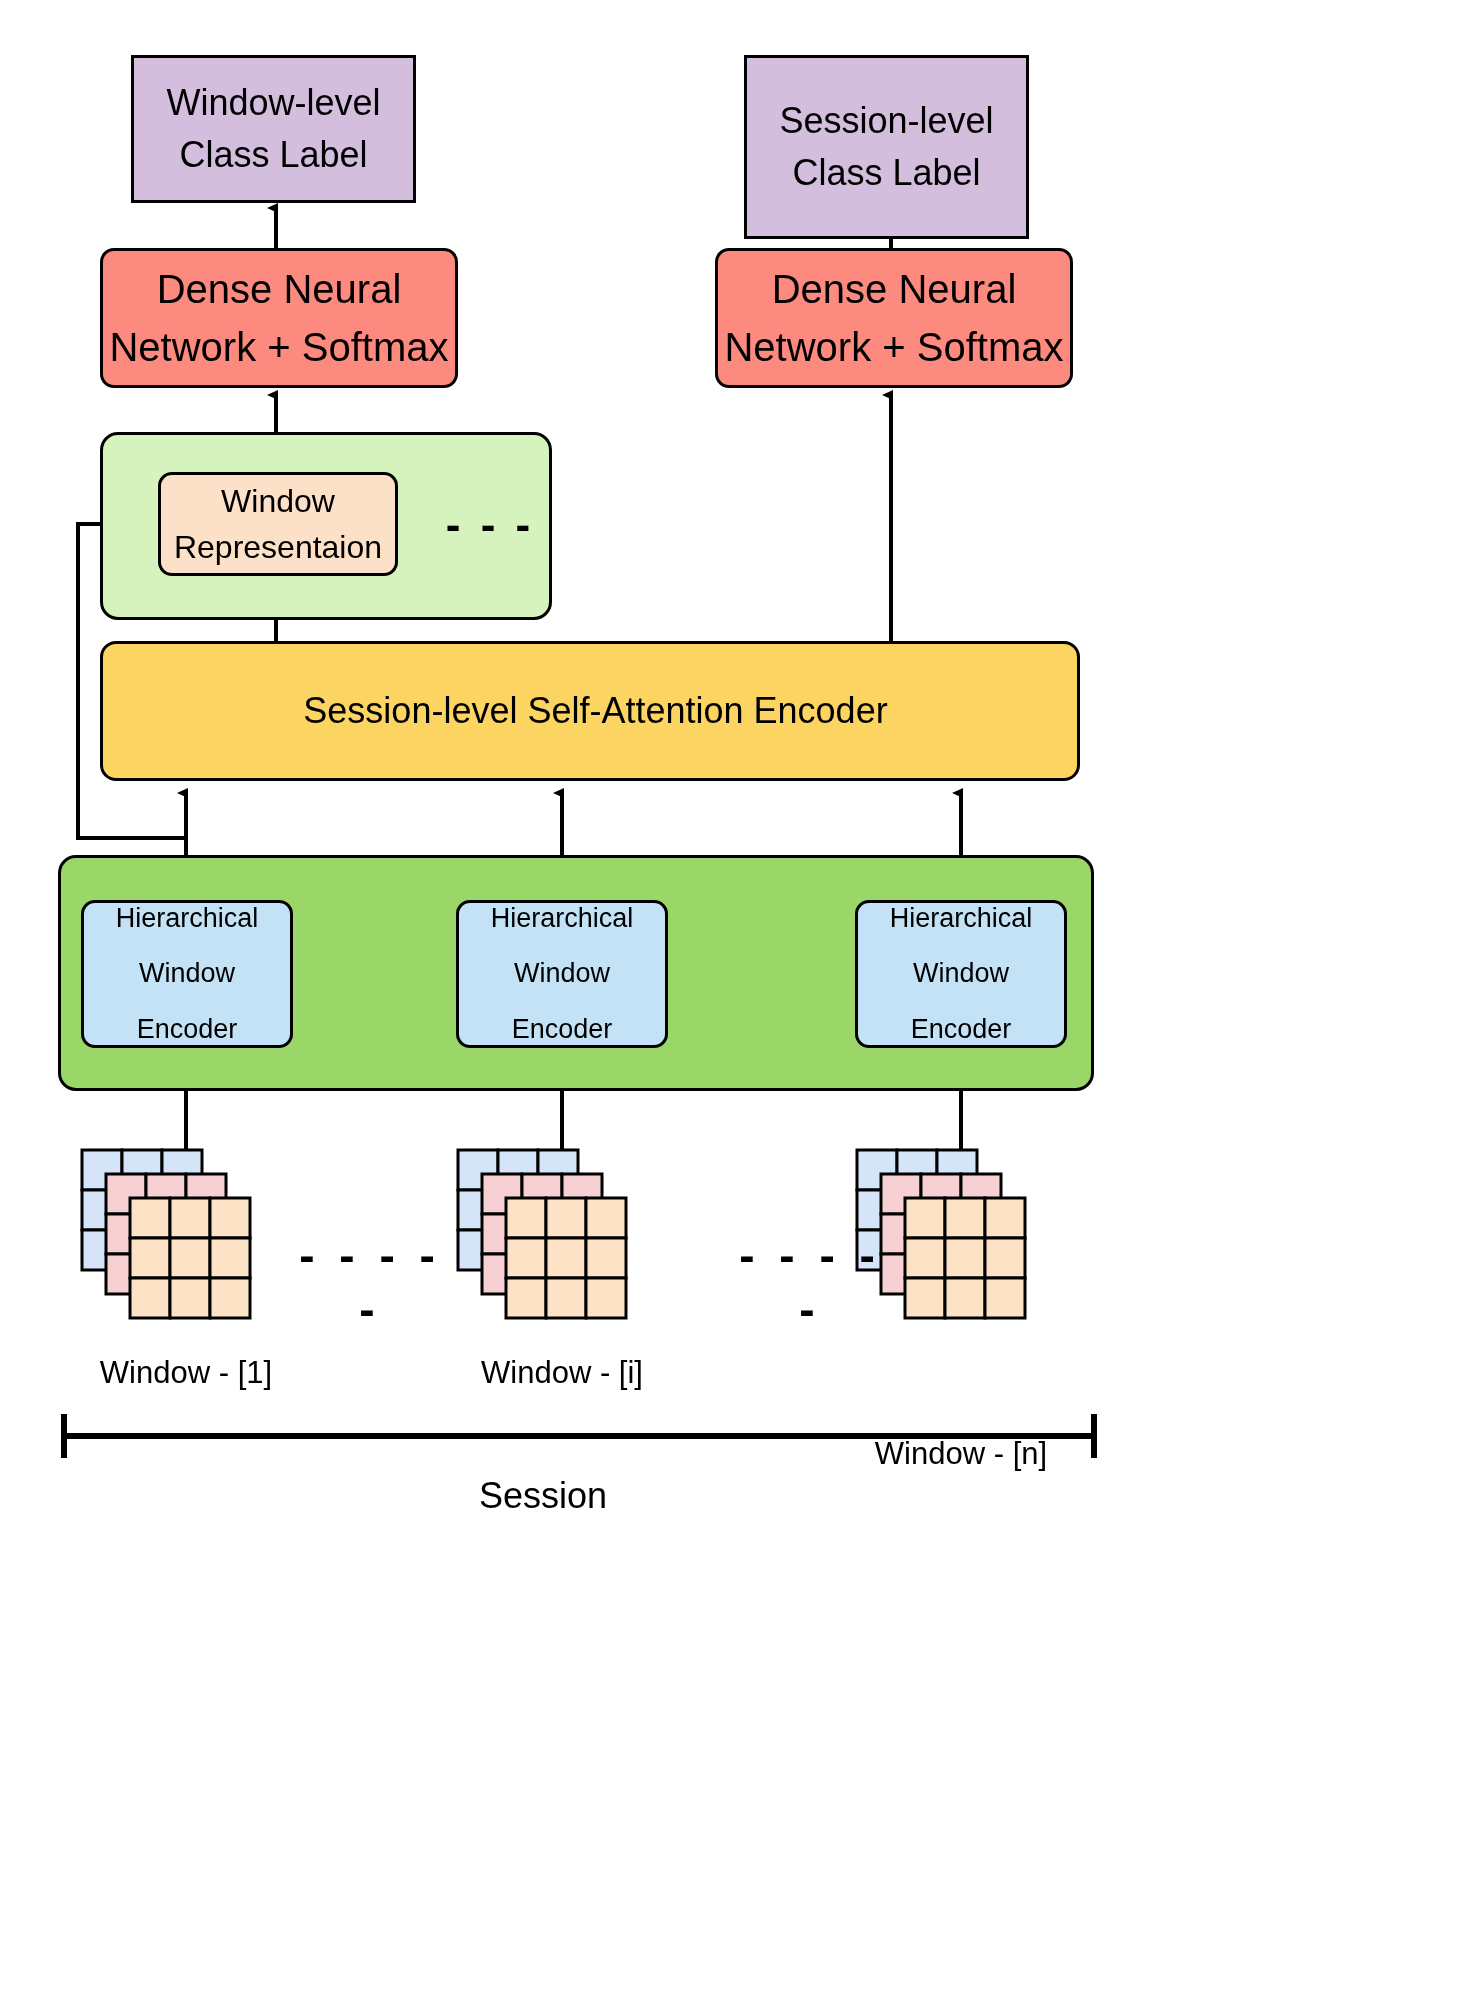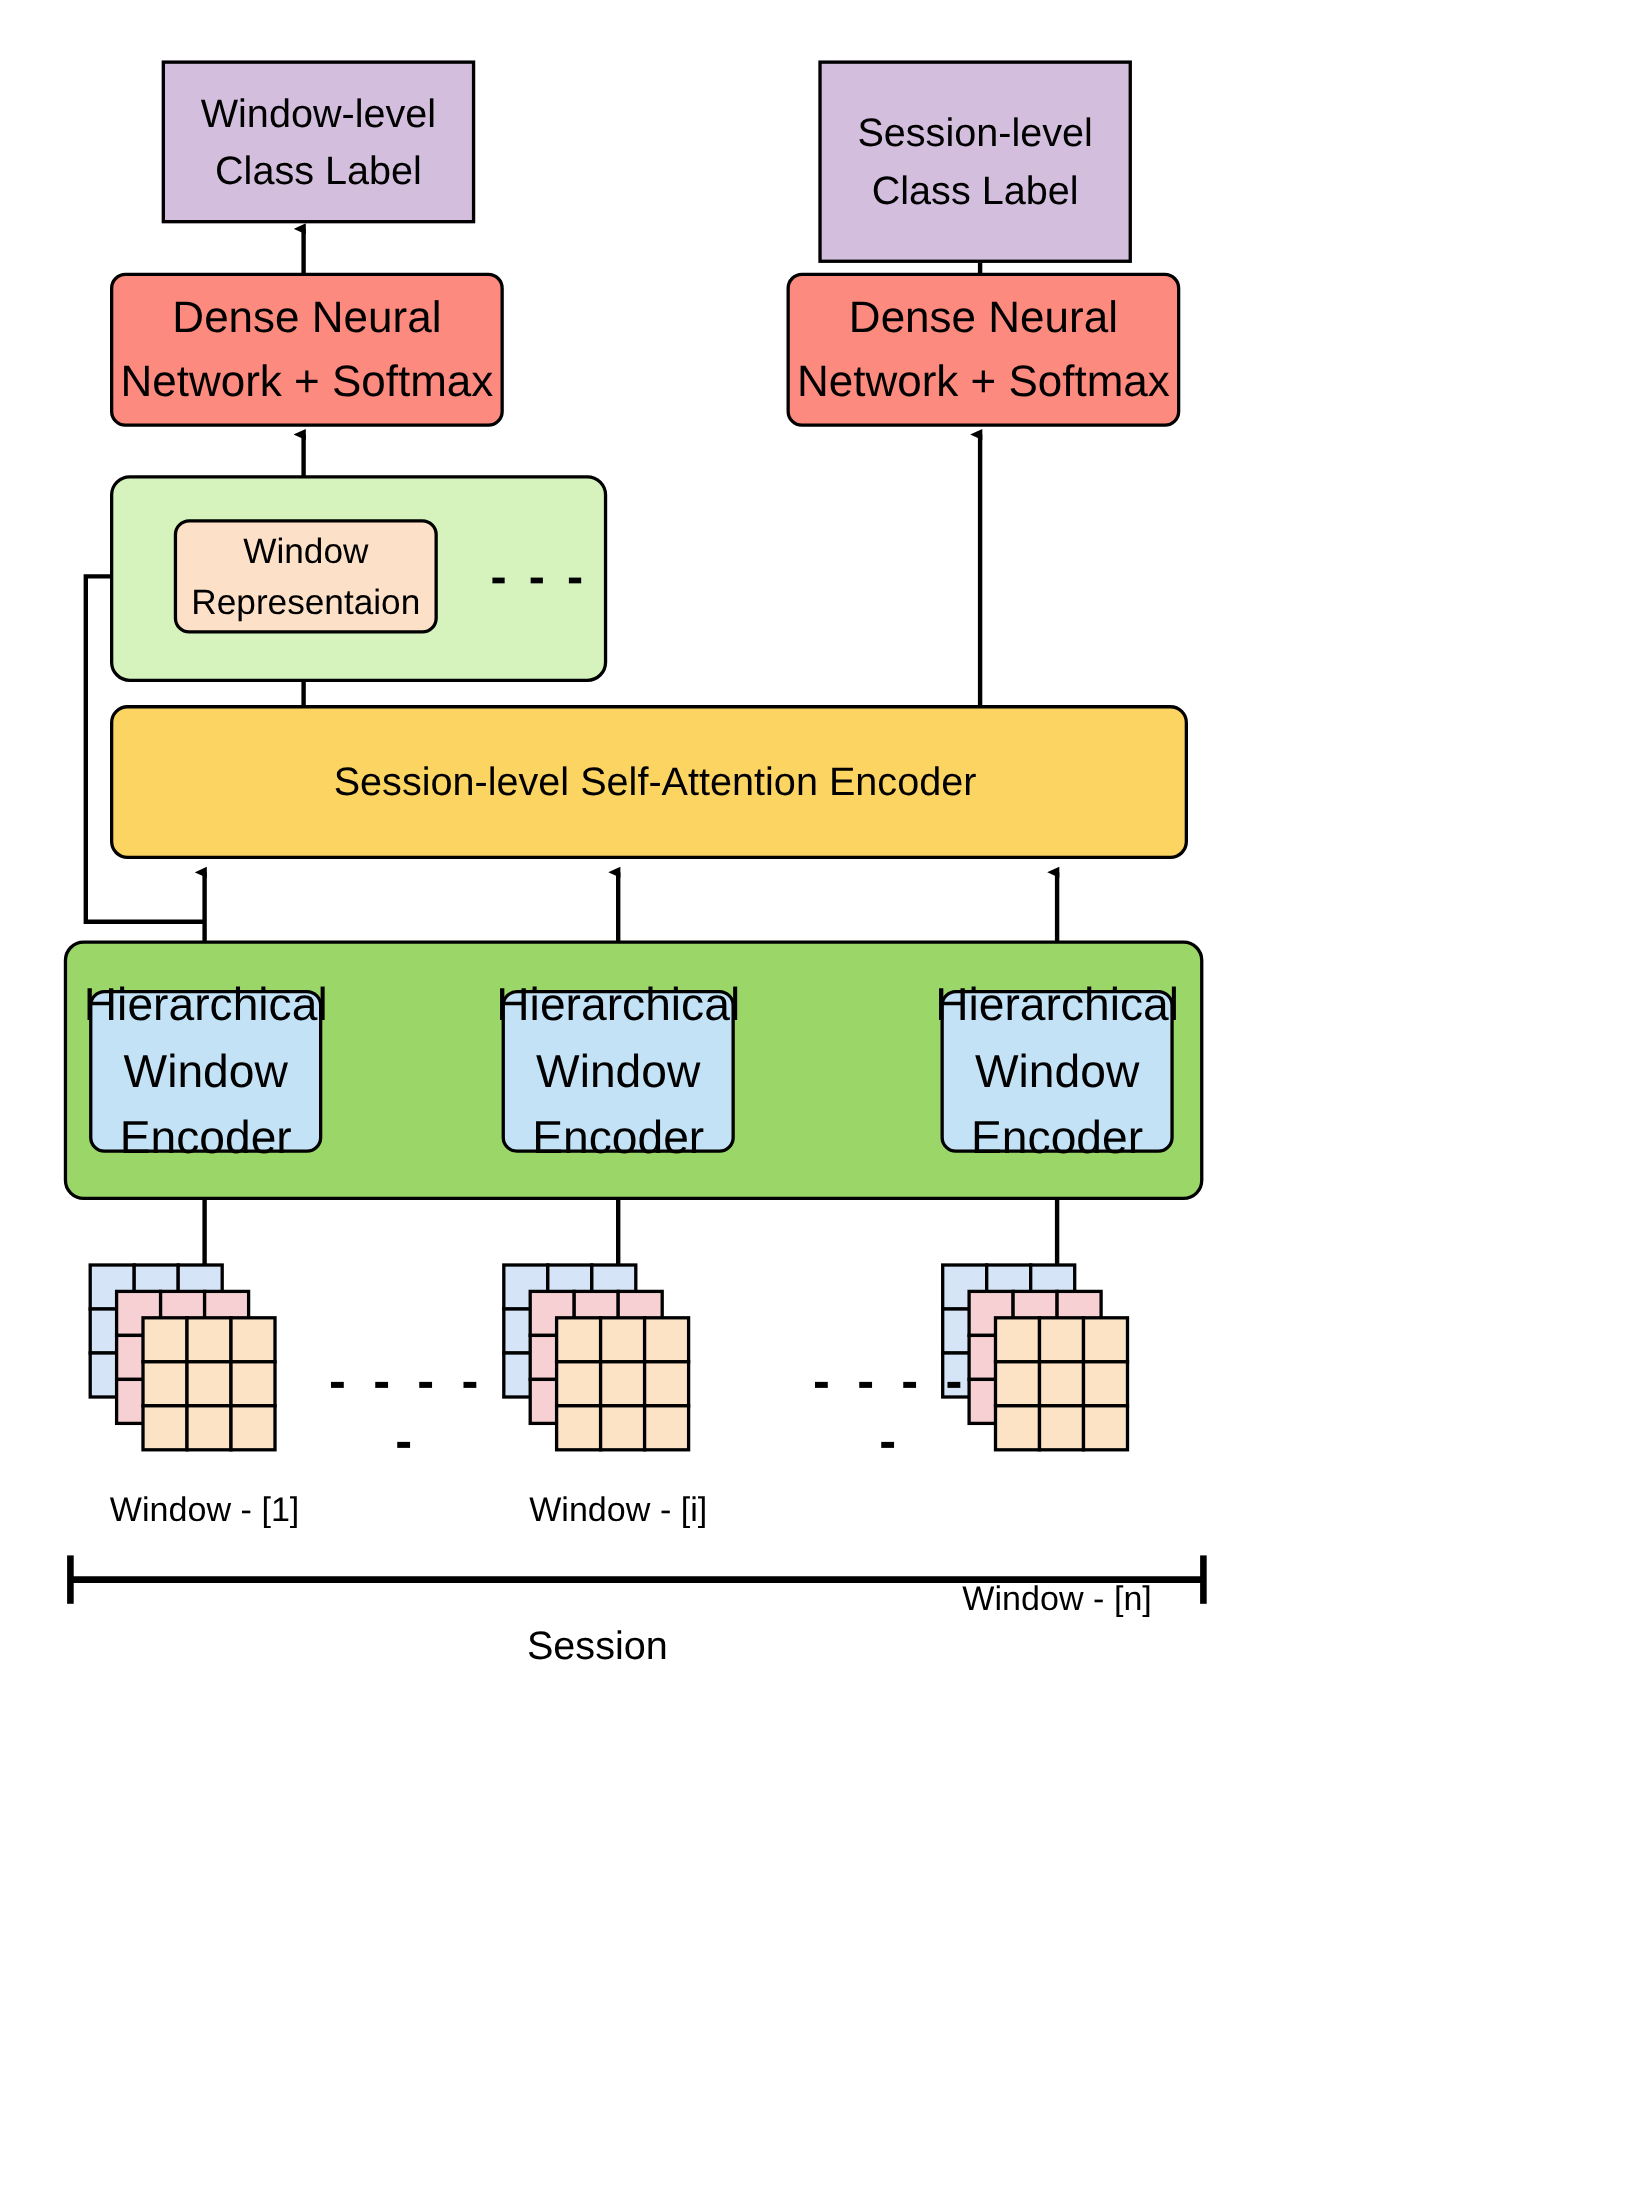--- a/index.html
+++ b/index.html
@@ -53,21 +53,22 @@
     font-size: 36px;
     padding-left: 11px;
   }
   .green-container {
     background: #9bd668;
     border-radius: 18px;
   }
   .hwe-box {
     background: #c3e2f5;
     border-radius: 14px;
-    font-size: 42px;
+    font-size: 27px;
+    gap: 16px;
   }
   .caption {
     position: absolute;
     text-align: center;
     font-size: 31px;
     white-space: nowrap;
   }
   .session-caption {
     position: absolute;
     text-align: left;
@@ -137,21 +138,21 @@
 
     <line x1="686" y1="972" x2="843" y2="972" stroke="#000" stroke-width="5" stroke-dasharray="16 12"></line>
     <polygon points="675,972 693,962 693,982" fill="#000"></polygon>
     <polygon points="854,972 836,962 836,982" fill="#000"></polygon>
 
     <line x1="64" y1="1436" x2="1094" y2="1436" stroke="#000" stroke-width="6"></line>
     <line x1="64" y1="1414" x2="64" y2="1458" stroke="#000" stroke-width="6"></line>
     <line x1="1094" y1="1414" x2="1094" y2="1458" stroke="#000" stroke-width="6"></line>
   </svg>
 
-  <div class="node label-box" style="left:131px; top:55px; width:285px; height:148px;margin-left:16px;">
+  <div class="node label-box" style="left:131px; top:55px; width:285px; height:148px;">
     <span>Window-level</span>
     <span>Class Label</span>
   </div>
 
   <div class="node label-box" style="left:744px; top:55px; width:285px; height:184px;">
     <span>Session-level</span>
     <span>Class Label</span>
   </div>
 
   <div class="node dense-box" style="left:100px; top:248px; width:358px; height:140px;">

